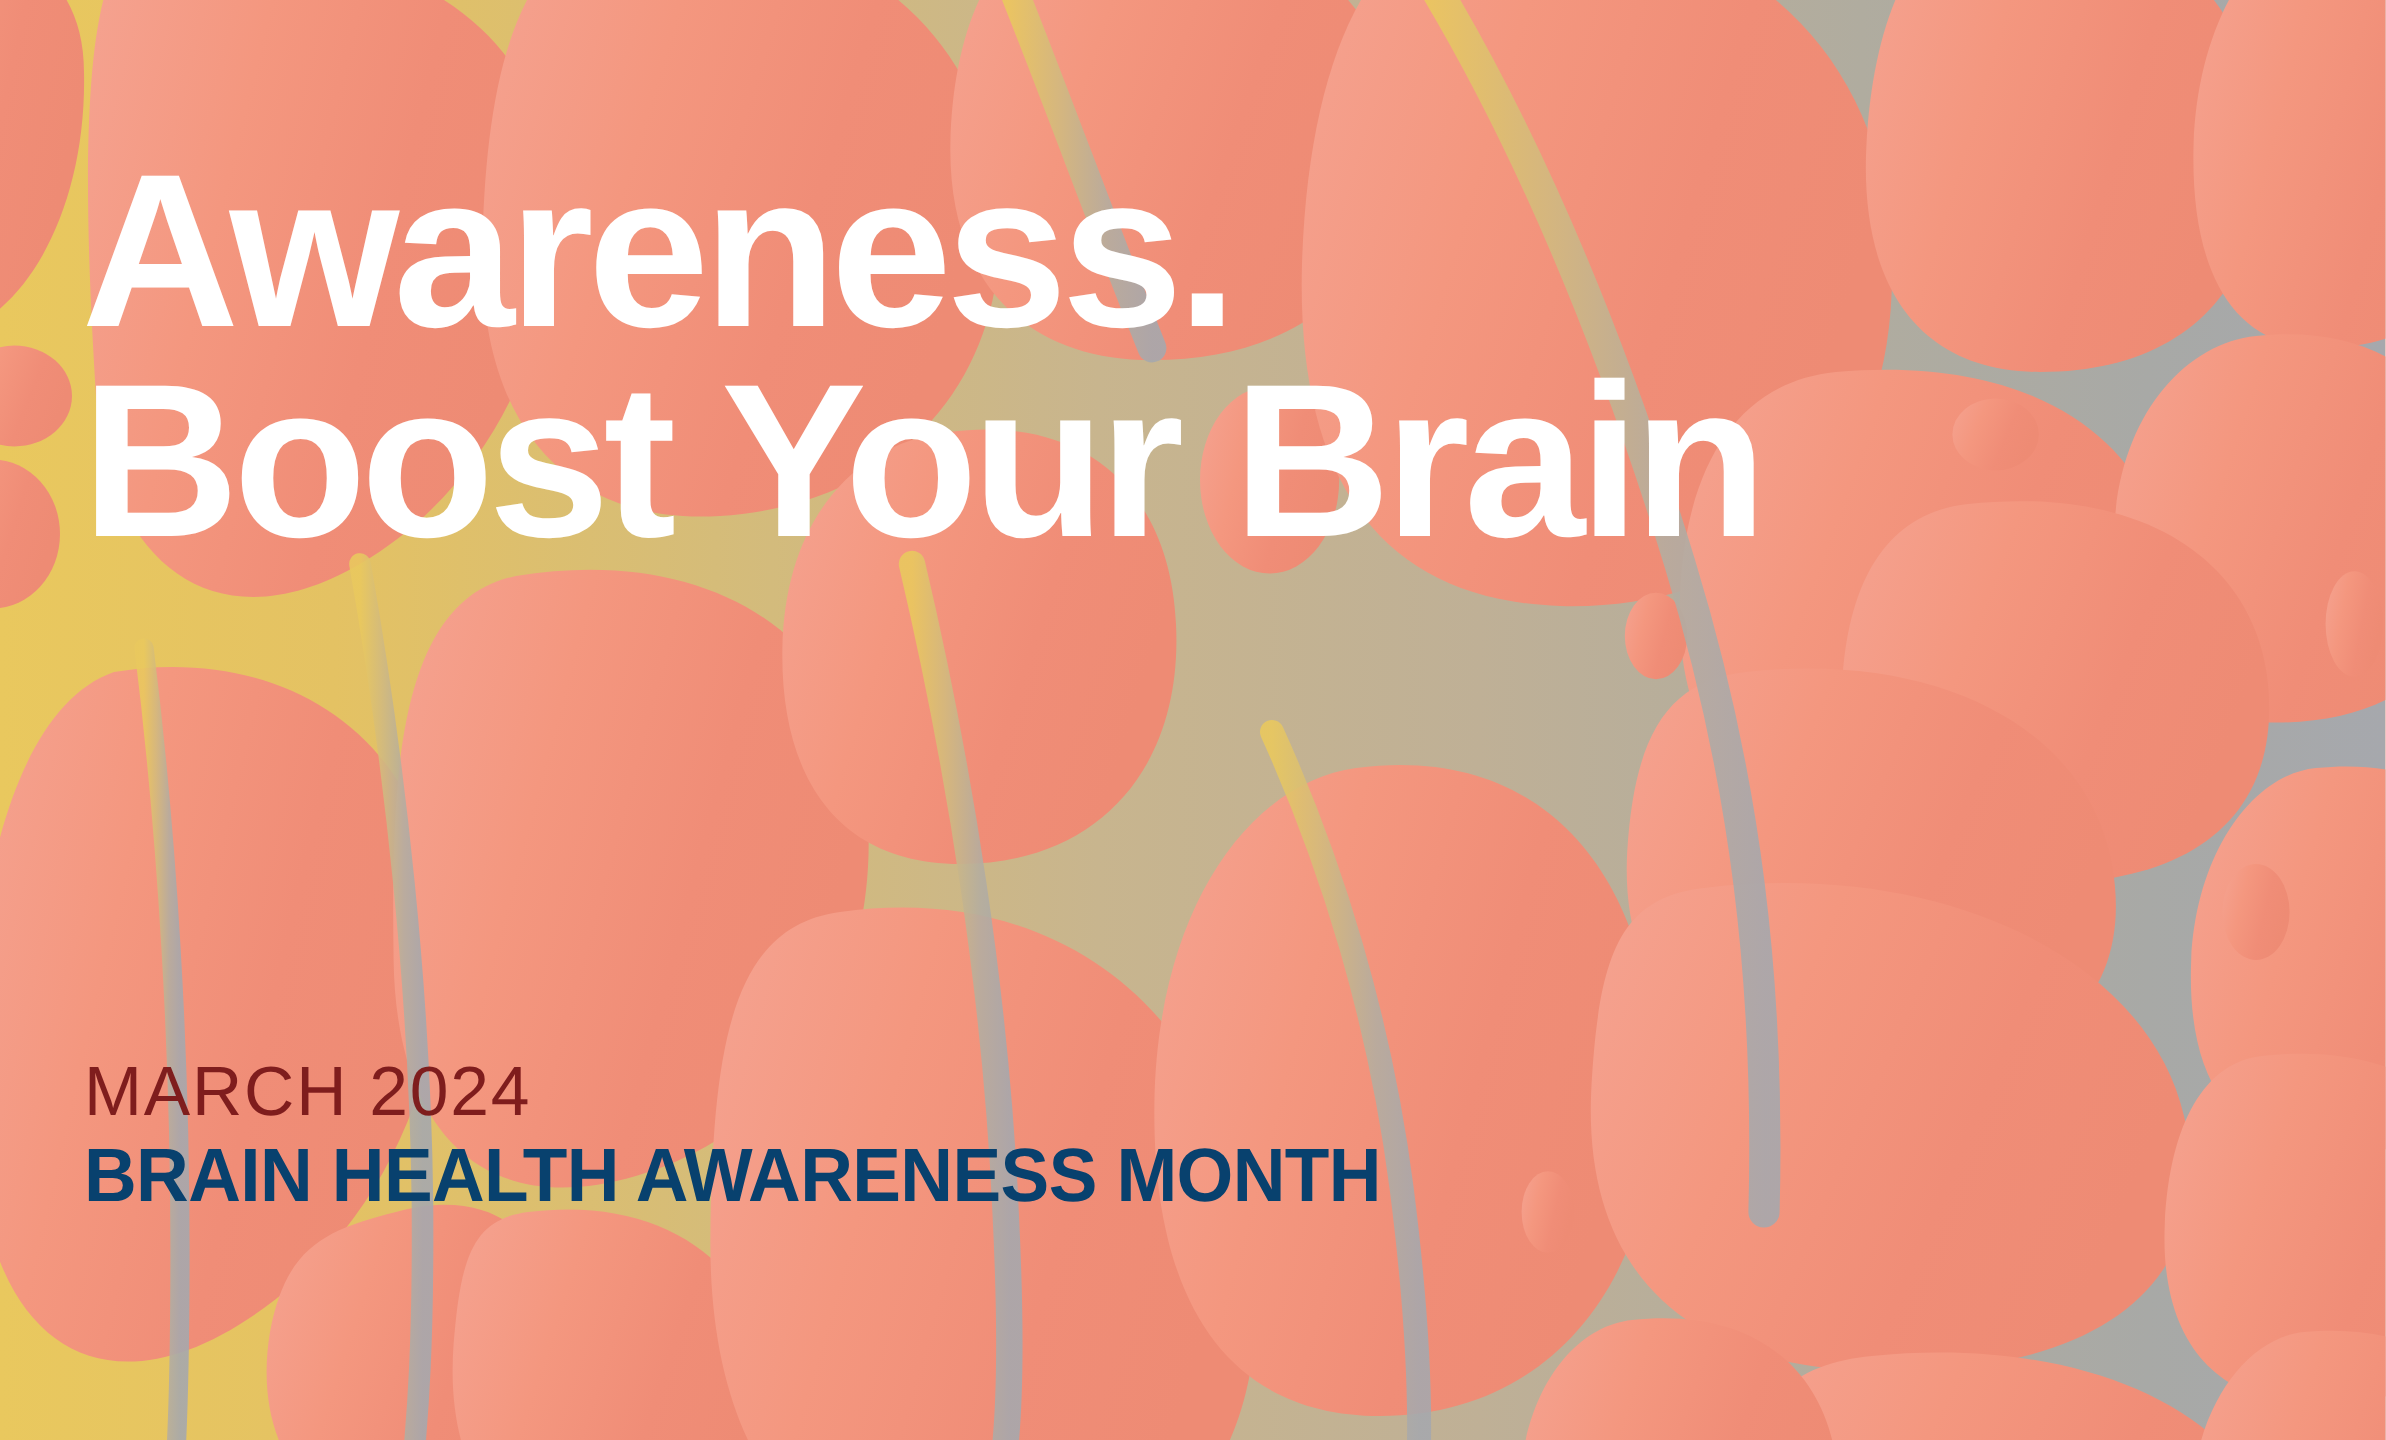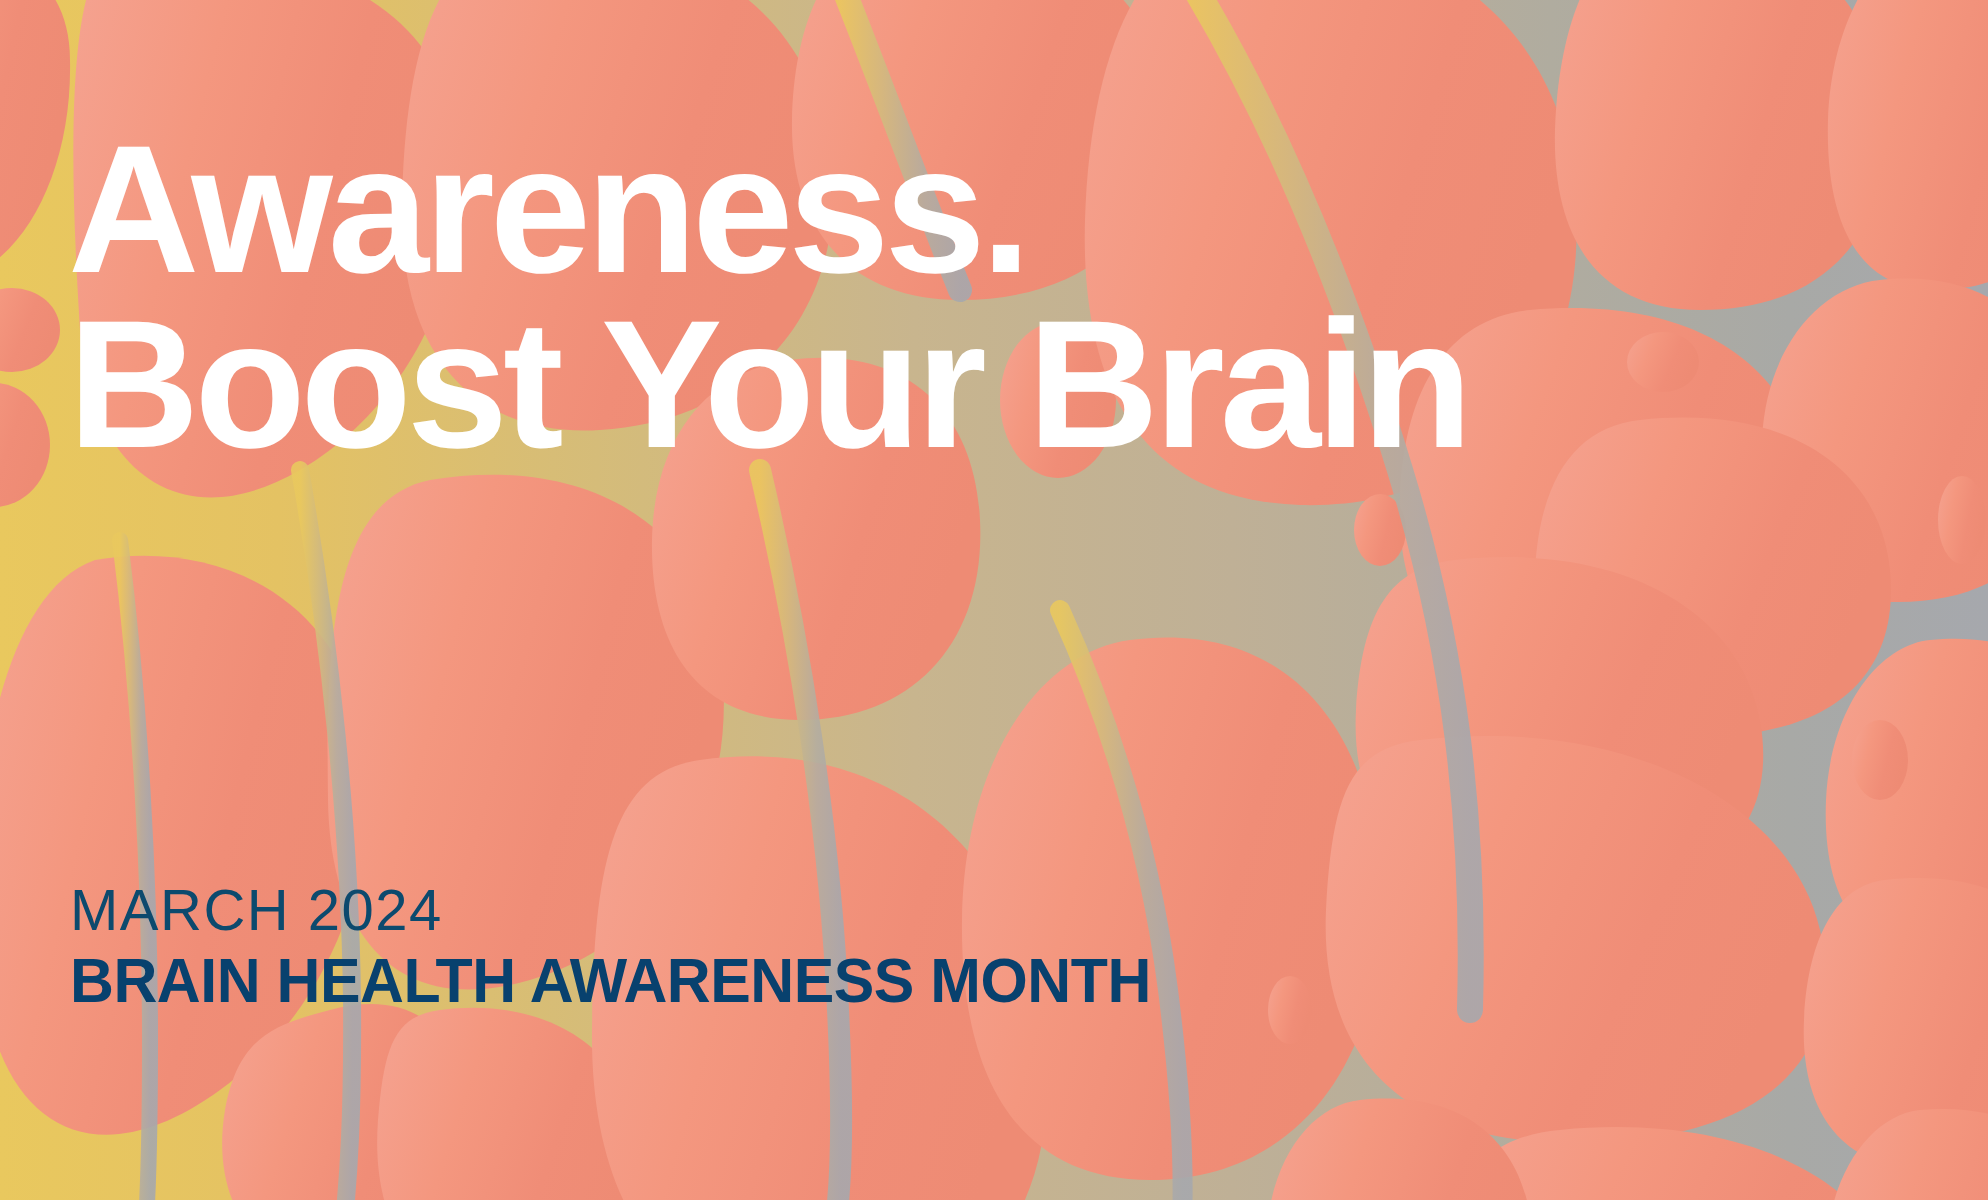--- a/index.html
+++ b/index.html
@@ -42,21 +42,21 @@
   }
 
   #footer-block{
     position:absolute;
     left:70px;
     top:880px;
     z-index:5;
   }
   #eyebrow{
     display:block;
-    color:#0c4a6e;
+    color:#7f1d1d;
     font-family:"Liberation Sans", sans-serif;
     font-size:58px;
     font-weight:400;
     letter-spacing:1.5px;
     line-height:1.05;
     white-space:nowrap;
     margin:0 0 8px 0;
   }
   #sub-headline{
     display:block;

